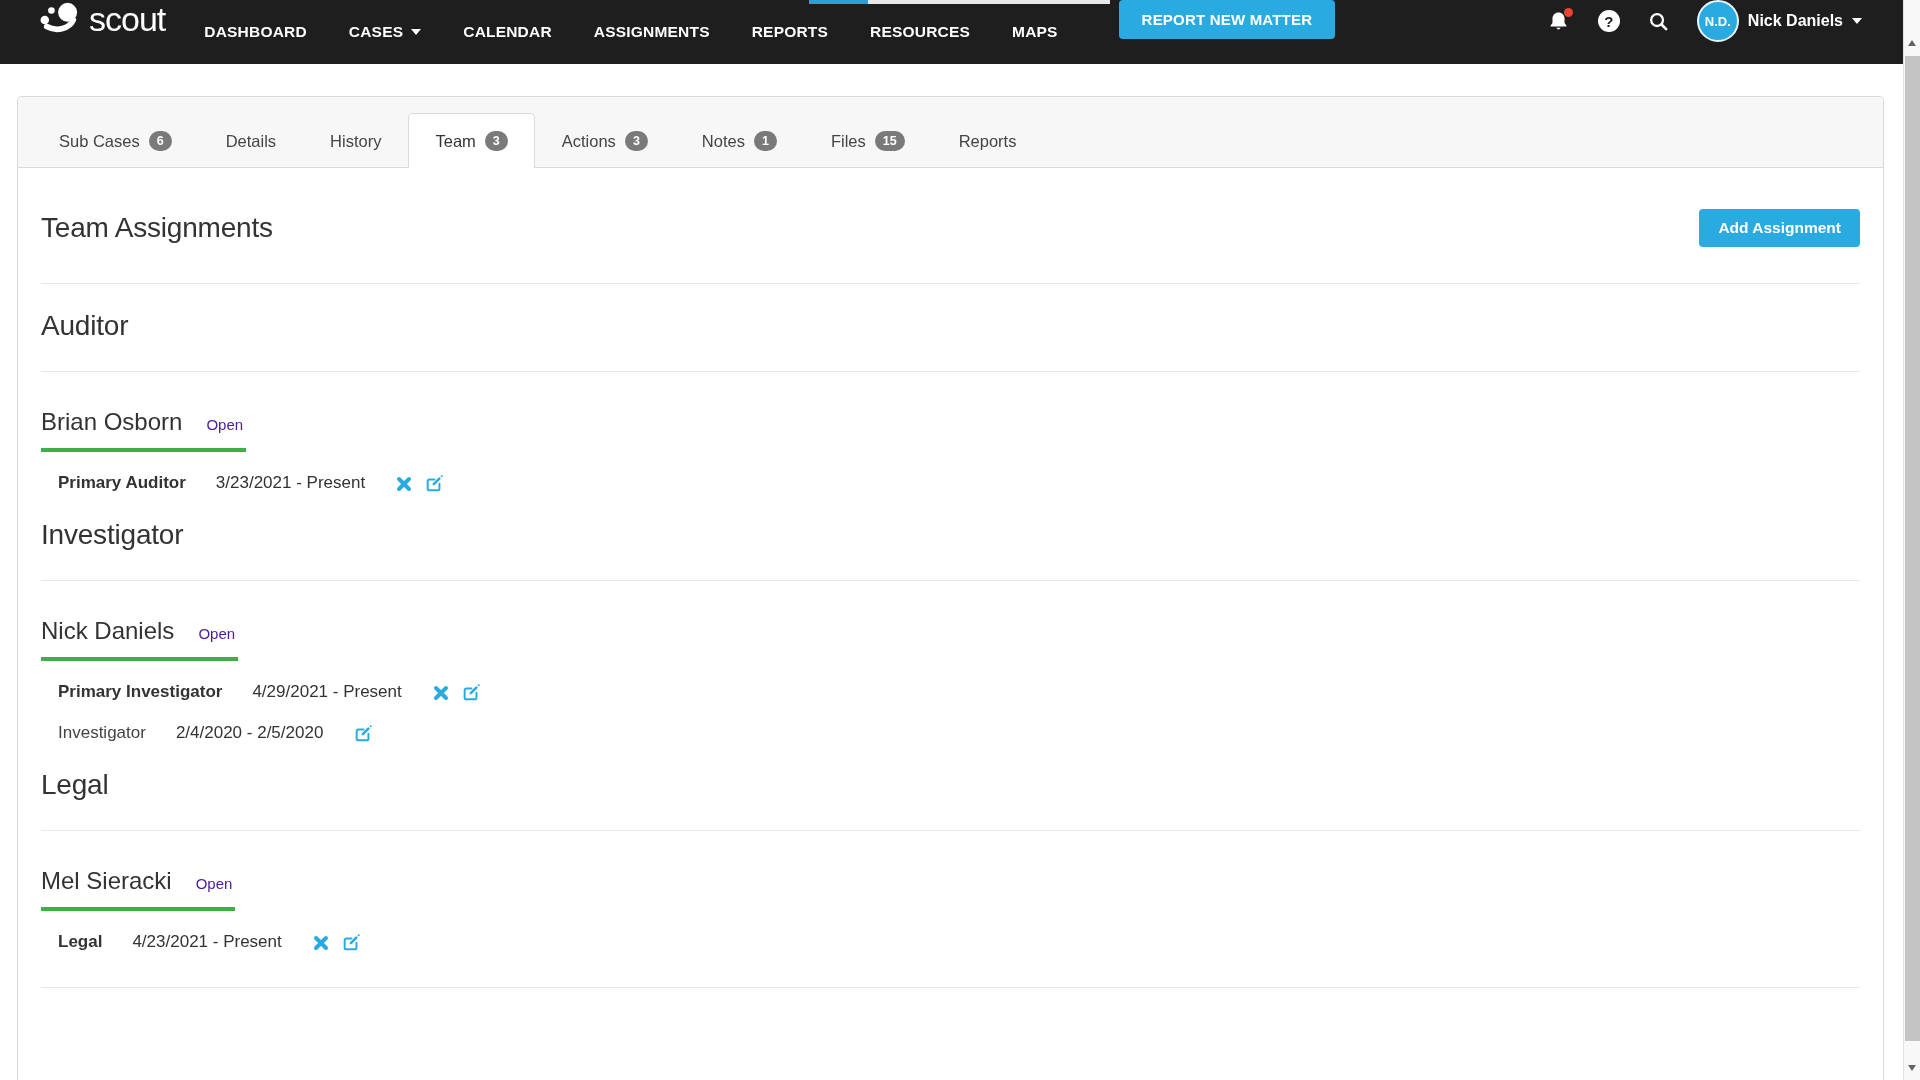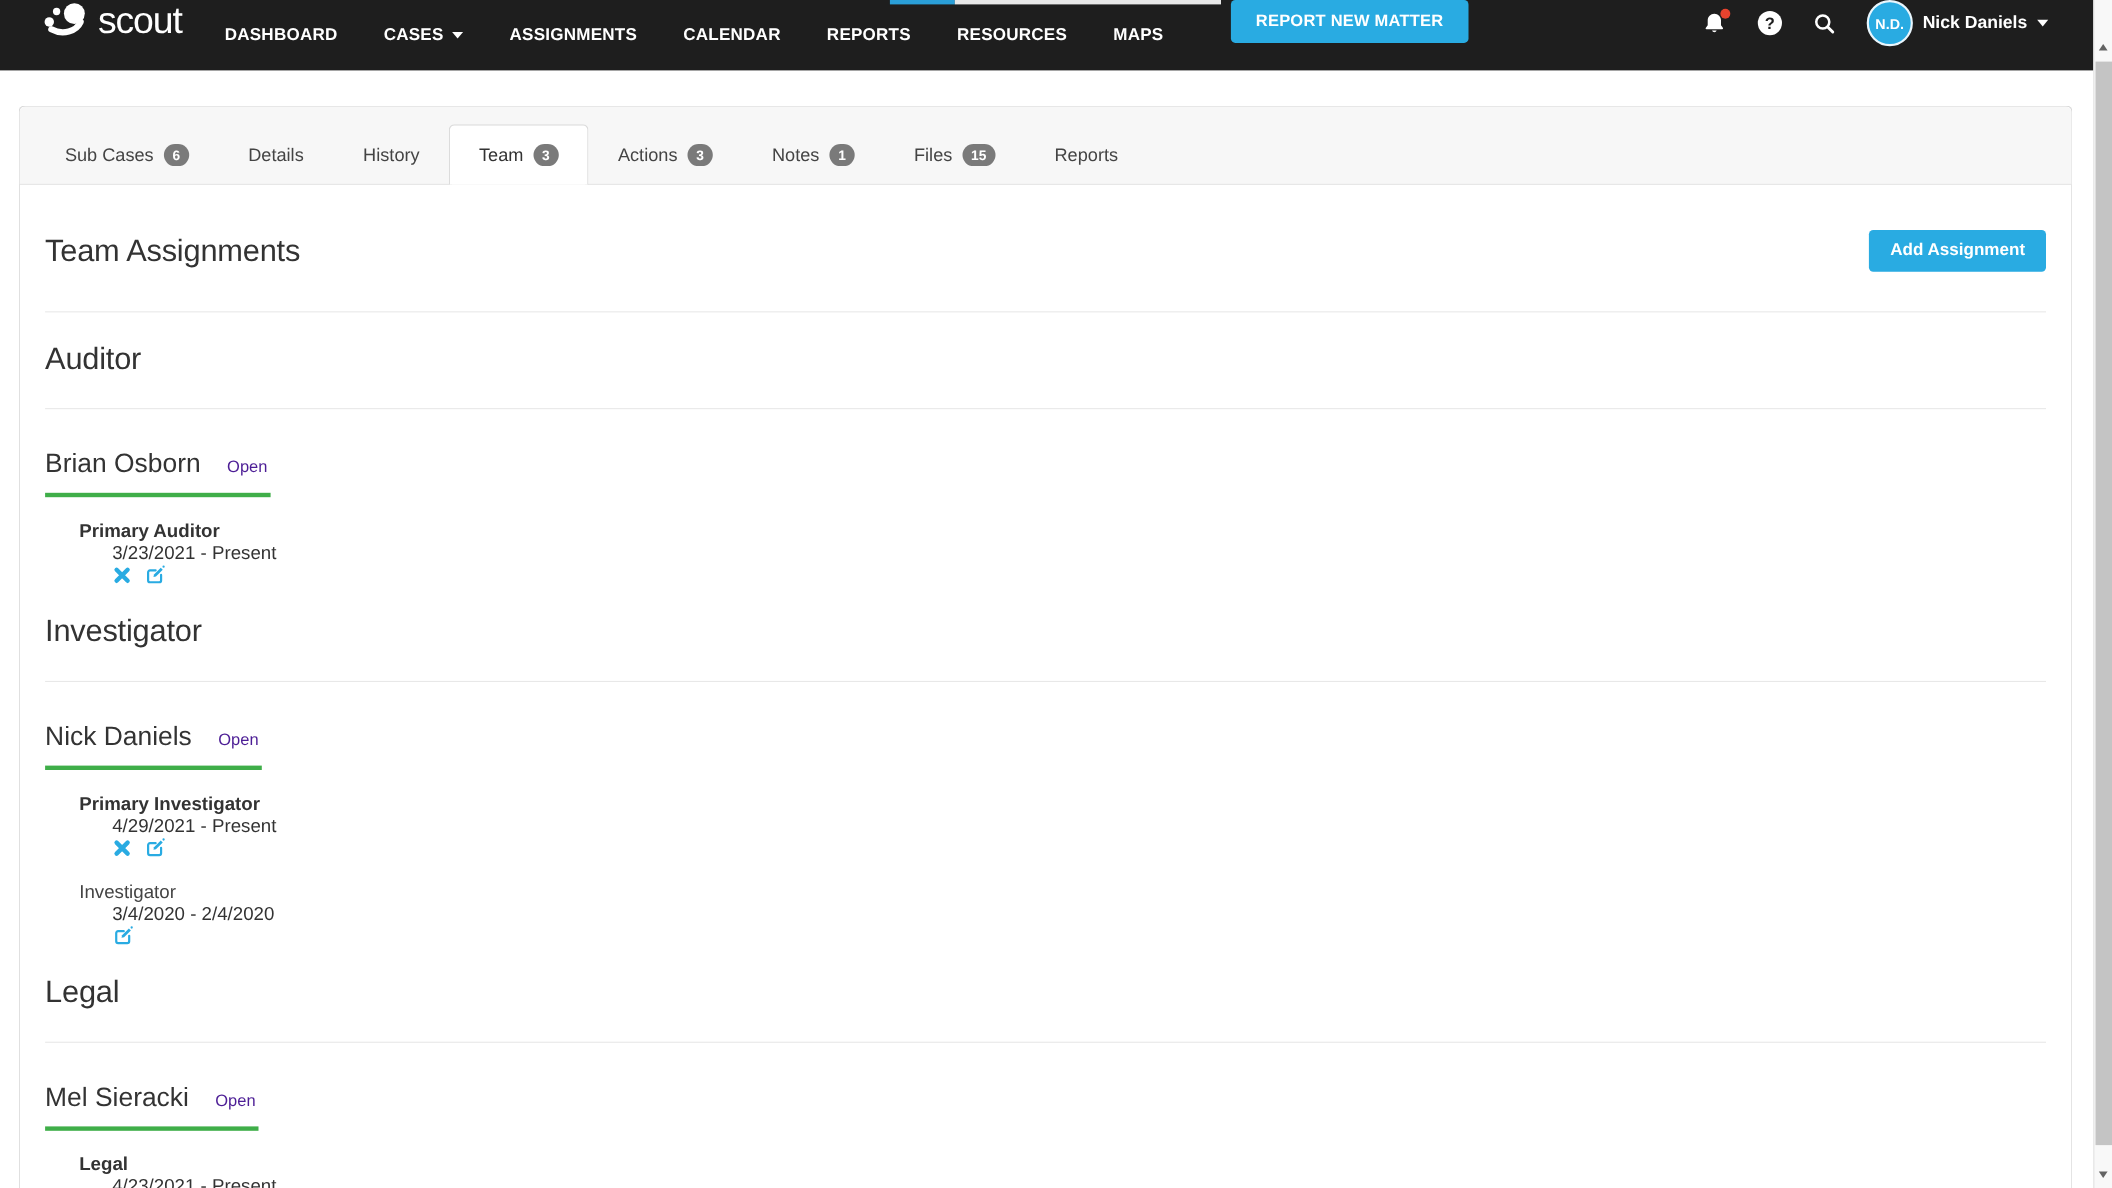--- a/index.html
+++ b/index.html
@@ -58,21 +58,21 @@
   h1.title{font-size:28px;font-weight:400;color:var(--text);margin:0;letter-spacing:-.2px;}
   .add-btn{background:var(--blue);color:#fff;border:none;border-radius:4px;height:38px;
            padding:0 19px;font-size:15.5px;font-weight:600;cursor:pointer;font-family:inherit;}
   hr{border:none;border-top:1px solid var(--hr);margin:0;}
   .hr-header{margin-top:36px;}
   .section-heading{font-size:28px;font-weight:400;color:var(--text);margin:26px 0 0;letter-spacing:-.2px;}
   .section hr{margin-top:29px;}
   .member-head{display:inline-block;border-bottom:4px solid var(--green);padding:0 3px 12px 0;margin-top:36px;}
   .member-name{font-size:24px;color:var(--text);}
   .member-status{font-size:15px;color:#4c1d95;margin-left:24px;}
-  .assign-row{display:flex;align-items:flex-start;margin:21px 0 0 31px;flex-direction:column;}
+  .assign-row{display:flex;align-items:flex-end;margin:21px 0 0 17px;}
   .assign-title{font-size:17px;color:var(--text);font-weight:700;}
   .assign-title.normal{font-weight:400;color:#444;}
   .assign-dates{font-size:17px;color:var(--text);margin-left:30px;}
   .row-icons{display:flex;align-items:center;gap:13px;margin-left:31px;}
   .row-icons .icon{display:flex;align-items:center;cursor:pointer;}
   .hr-final{margin-top:35px;}
 
   
   .scrollbar{position:absolute;top:0;right:0;width:17px;height:1080px;background:#f8f8f8;
              border-left:1px solid #e2e2e2;z-index:40;}
@@ -106,26 +106,26 @@
     <span class="nav-label">DASHBOARD</span>
 
   </div>
 
   <div class="nav-item">
     <span class="nav-label">CASES</span>
     <span class="caret"></span>
   </div>
 
   <div class="nav-item">
+    <span class="nav-label">CALENDAR</span>
+
+  </div>
+
+  <div class="nav-item">
     <span class="nav-label">ASSIGNMENTS</span>
-
-  </div>
-
-  <div class="nav-item">
-    <span class="nav-label">CALENDAR</span>
 
   </div>
 
   <div class="nav-item">
     <span class="nav-label">REPORTS</span>
 
   </div>
 
   <div class="nav-item">
     <span class="nav-label">RESOURCES</span>
@@ -270,21 +270,21 @@
           <path d="M15.2 10.2 V15.4 a1.8 1.8 0 0 1 -1.8 1.8 H4.6 a1.8 1.8 0 0 1 -1.8 -1.8 V7.6 a1.8 1.8 0 0 1 1.8 -1.8 H10" fill="none" stroke="#29abe2" stroke-width="2.1" stroke-linecap="round"></path>
           <path d="M8.4 9.7 L14.9 3.2 l1.9 1.9 L10.3 11.6 l-2.4 .5 z" fill="#29abe2"></path>
           <circle cx="17.6" cy="2.3" r="1.1" fill="#29abe2"></circle>
         </svg>
       </span>
     </span>
   </div>
 
   <div class="assign-row">
     <span class="assign-title normal">Investigator</span>
-    <span class="assign-dates">3/4/2020 - 2/4/2020</span>
+    <span class="assign-dates">2/4/2020 - 2/5/2020</span>
     <span class="row-icons">
 
       <span class="icon edit">
         <svg viewBox="0 0 20 20" width="19" height="19" aria-hidden="true">
           <path d="M15.2 10.2 V15.4 a1.8 1.8 0 0 1 -1.8 1.8 H4.6 a1.8 1.8 0 0 1 -1.8 -1.8 V7.6 a1.8 1.8 0 0 1 1.8 -1.8 H10" fill="none" stroke="#29abe2" stroke-width="2.1" stroke-linecap="round"></path>
           <path d="M8.4 9.7 L14.9 3.2 l1.9 1.9 L10.3 11.6 l-2.4 .5 z" fill="#29abe2"></path>
           <circle cx="17.6" cy="2.3" r="1.1" fill="#29abe2"></circle>
         </svg>
       </span>
     </span>

